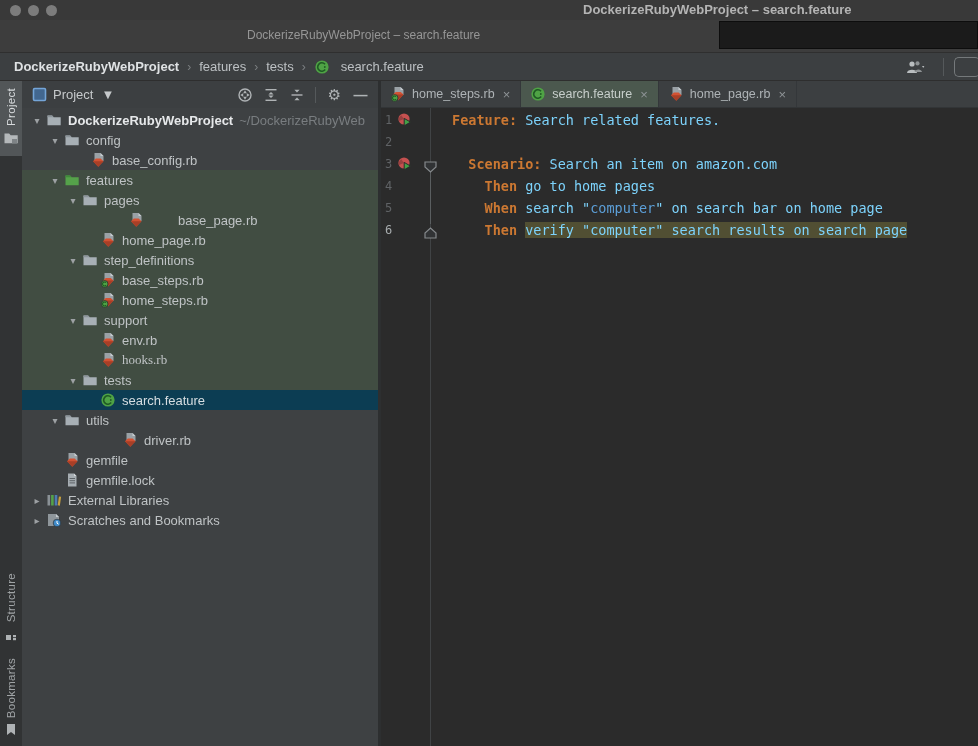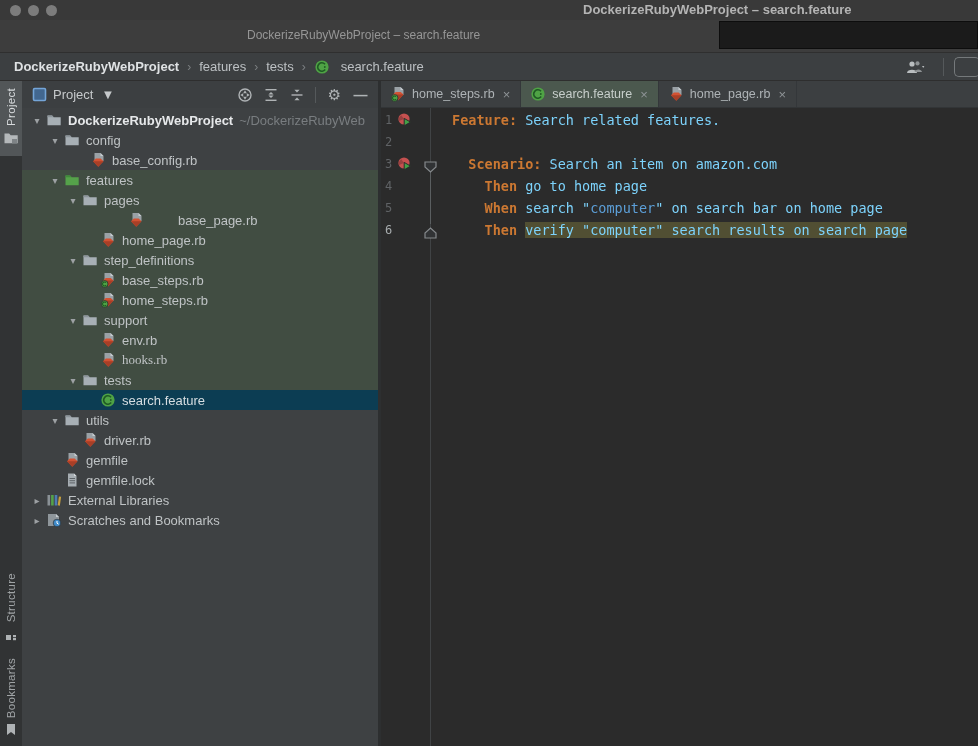--- a/index.html
+++ b/index.html
@@ -374,21 +374,21 @@
           <div class="trow" style="padding-left: 24px;">
             <span class="chev">▾</span>
             <span class="ticon">
               <svg width="16" height="16" viewBox="0 0 16 16">
                 <path d="M1.5 3.5h4.6l1.6 1.8h7v8H1.5z" fill="#a7afb5"></path>
                 <path d="M1.5 3.5h4.6l1.6 1.8h-6.2z" fill="#8d959b"></path>
               </svg>
             </span>
             <span class="tlabel">utils</span>
           </div>
-          <div class="trow" style="padding-left: 42px;">
+          <div class="trow" style="padding-left: 42px; margin-left: 40px;">
             <span class="chev"></span>
             <span class="ticon">
               <svg width="16" height="16" viewBox="0 0 16 16">
                 <path d="M4.5 1h6l3 3v5h-9z" fill="#9aa1a6"></path>
                 <path d="M10.5 1v3h3z" fill="#c6ccd0"></path>
                 <path d="M3 9.2l2.8-2.7h4.9l2.8 2.7-5.25 5.6z" fill="#d35233"></path>
                 <path d="M3 9.2h10.5l-5.25 5.6z" fill="#a83f27"></path>
               </svg>
             </span>
             <span class="tlabel">driver.rb</span>
@@ -508,21 +508,21 @@
                 <path d="M7 7L4.2 3.2A5.6 5.6 0 0 0 2 9z" fill="#994140"></path>
                 <path d="M7.2 6.4l6.4 3.7-6.4 3.7z" fill="#43a047" stroke="#2b2b2b" stroke-width="1"></path>
               </svg></span>
             <span class="fold"><svg width="13" height="12" viewBox="0 0 13 12">
                 <path d="M1 1h11v5l-5.5 5L1 6z" fill="#313335" stroke="#85898c" stroke-width="1.2"></path>
               </svg></span>
             <span class="code"><span class="txt">  </span><span class="kw">Scenario:</span><span class="txt"> Search an item on amazon.com</span></span>
           </div>
           <div class="eline" style="top: 67px;">
             <span class="lnum">4</span>
-            <span class="code"><span class="txt">    </span><span class="kw">Then</span><span class="txt"> go to home page</span></span>
+            <span class="code"><span class="txt">    </span><span class="kw">Then</span><span class="txt"> go to home pages</span></span>
           </div>
           <div class="eline" style="top: 89px;">
             <span class="lnum">5</span>
             <span class="code"><span class="txt">    </span><span class="kw">When</span><span class="txt"> search "</span><span class="param">computer</span><span class="txt">" on search bar on home page</span></span>
           </div>
           <div class="eline" style="top: 111px;">
             <span class="lnum cur">6</span>
             <span class="fold"><svg width="13" height="12" viewBox="0 0 13 12">
                 <path d="M1 11h11V6L6.5 1 1 6z" fill="#313335" stroke="#85898c" stroke-width="1.2"></path>
               </svg></span>

